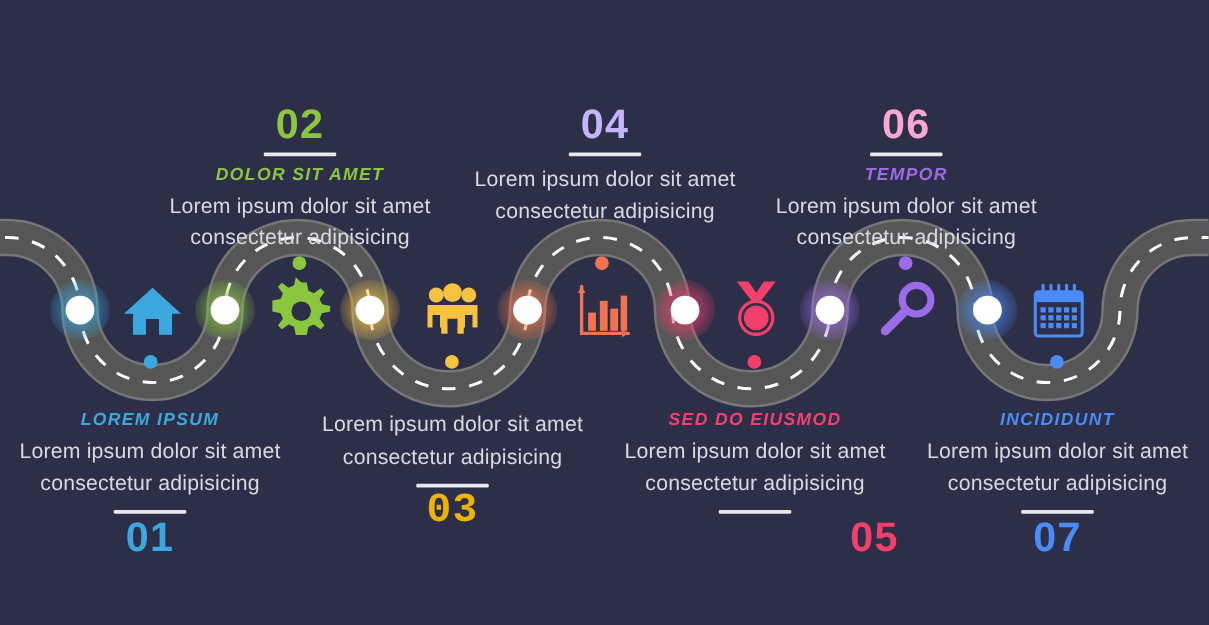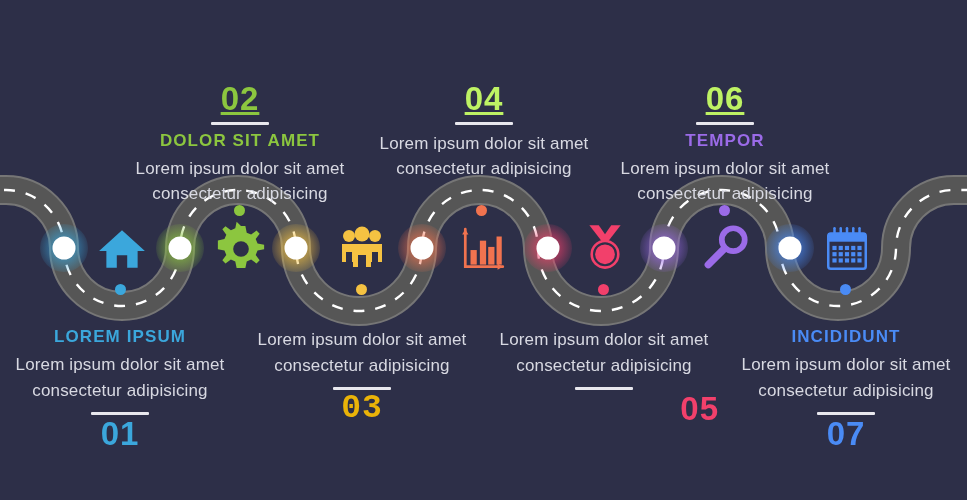--- a/index.html
+++ b/index.html
@@ -37,35 +37,36 @@
     line-height: 1.05;
   }
   .num-rule {
     width: 58px;
     height: 3px;
     background: #e8e8ee;
     margin: 5px auto 6px auto;
     border-radius: 1px;
   }
   .step-title {
-    font-size: 17px;
+    font-size: 14px;
     font-weight: bold;
     letter-spacing: 1.1px;
     margin-bottom: 5px;
+    font-style: italic;
   }
   .step-desc {
     font-size: 17px;
     color: #d8d9e2;
     line-height: 1.5;
     letter-spacing: .15px;
   }
   .desc-line { display: block; }
 
   
-  .top .step-num { margin-bottom: 0; text-decoration: underline; }
+  .top .step-num { margin-bottom: 0; }
   
   .bottom .num-rule { margin: 9px auto 2px auto; }
 
   
   .icon {
     position: absolute;
     width: 54px;
     height: 54px;
     display: flex;
     align-items: center;
@@ -263,30 +264,30 @@
     <div class="step-num" style="color:#8cc63f;">02</div>
     <div class="num-rule"></div>
     <div class="step-title" style="color:#8cc63f;">DOLOR SIT AMET</div>
     <div class="step-desc">
       <span class="desc-line">Lorem ipsum dolor sit amet</span>
       <span class="desc-line">consectetur adipisicing</span>
     </div>
   </div>
 
   <div class="step-text top" style="left:369px; top:82px;">
-    <div class="step-num" style="color:#bef264;">04</div>
+    <div class="step-num" style="color:#c4b5fd;">04</div>
     <div class="num-rule"></div>
     <div class="step-desc">
       <span class="desc-line">Lorem ipsum dolor sit amet</span>
       <span class="desc-line">consectetur adipisicing</span>
     </div>
   </div>
 
   <div class="step-text top" style="left:610px; top:82px;">
-    <div class="step-num" style="color:#bef264;text-align:center;">06</div>
+    <div class="step-num" style="color:#f9a8d4;text-align:center;">06</div>
     <div class="num-rule"></div>
     <div class="step-title" style="color:#9b6be8;">TEMPOR</div>
     <div class="step-desc">
       <span class="desc-line">Lorem ipsum dolor sit amet</span>
       <span class="desc-line">consectetur adipisicing</span>
     </div>
   </div>
 
   <div class="step-text bottom" style="left:5px; top:327px;text-align:center;">
     <div class="step-title" style="color:#3ba7dc;">LOREM IPSUM</div>
@@ -301,20 +302,21 @@
   <div class="step-text bottom" style="left:247px; top:327px;">
     <div class="step-desc">
       <span class="desc-line">Lorem ipsum dolor sit amet</span>
       <span class="desc-line">consectetur adipisicing</span>
     </div>
     <div class="num-rule"></div>
     <div class="step-num" style="color:#eab308;font-family:Liberation Mono, monospace;">03</div>
   </div>
 
   <div class="step-text bottom" style="left:489px; top:327px;">
+    <div class="step-title" style="color:#f2406b;">SED DO EIUSMOD</div>
     <div class="step-desc">
       <span class="desc-line">Lorem ipsum dolor sit amet</span>
       <span class="desc-line">consectetur adipisicing</span>
     </div>
     <div class="num-rule"></div>
     <div class="step-num" style="color:#f2406b;text-align:right;">05</div>
   </div>
 
   <div class="step-text bottom" style="left:731px; top:327px;">
     <div class="step-title" style="color:#4a8bf5;">INCIDIDUNT</div>

